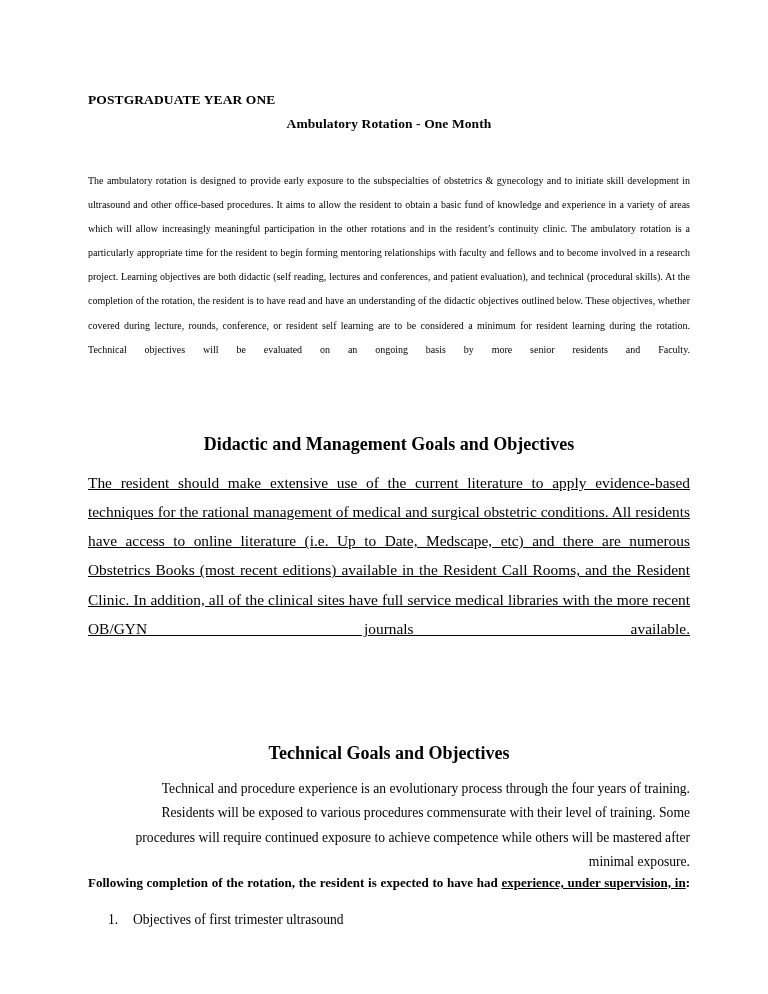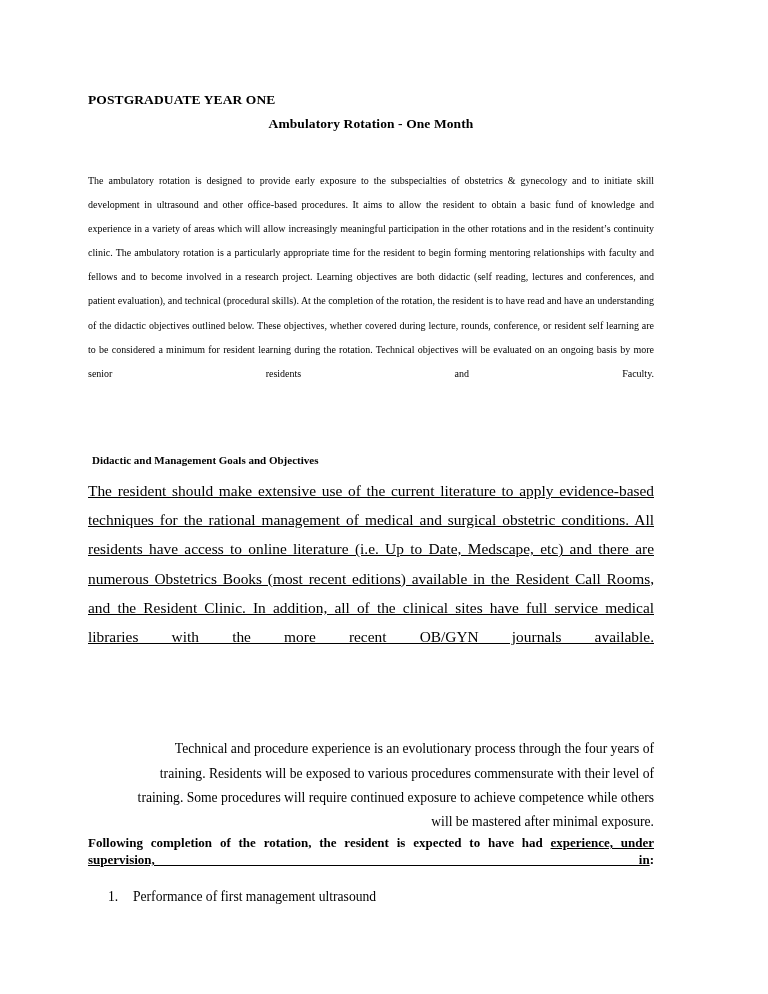--- a/index.html
+++ b/index.html
@@ -13,21 +13,21 @@
     font-family: "Liberation Serif", "DejaVu Serif", serif;
     color: #000000;
     -webkit-font-smoothing: antialiased;
   }
   .page {
     position: relative;
     width: 768px;
     height: 994px;
     background: #ffffff;
     box-sizing: border-box;
-    padding: 88px 114px 0 88px;
+    padding: 88px 78px 0 88px;
   }
   .doc-title,
   .doc-subtitle {
     font-size: 13.5px;
     font-weight: bold;
     line-height: 24px;
     letter-spacing: 0.1px;
   }
   .doc-title { margin: 0; }
   .doc-subtitle { margin: 0 0 0 0; text-align: center; }
@@ -39,25 +39,25 @@
     text-align: justify;
     text-justify: inter-word;
     margin: 0;
   }
   .spacer-1 { height: 23px; }
   .spacer-2 { height: 33px; }
   .spacer-3 { height: 34px; }
 
   
   .section-head {
-    font-size: 11px;
+    font-size: 18px;
     font-weight: bold;
     line-height: 24px;
-    margin: 4px;
-    text-align: left;
+    margin: 12px;
+    text-align: center;
   }
 
   
   .body-lg {
     font-size: 15.4px;
     line-height: 29.2px;
     text-align: justify;
     text-justify: inter-word;
     margin: 0;
     text-decoration: underline;
@@ -126,26 +126,27 @@
 
   <div class="spacer-3"></div>
 
   <div class="section-head">Didactic and Management Goals and Objectives</div>
 
   <p class="body-lg">The resident should make extensive use of the current literature to apply evidence-based techniques for the rational management of medical and surgical obstetric conditions.   All residents have access to online literature (i.e. Up to Date, Medscape, etc) and there are numerous Obstetrics Books (most recent editions) available in the Resident Call Rooms, and the Resident Clinic. In addition, all of the clinical sites have full service medical libraries with the more recent OB/GYN journals available.</p>
 
   <div class="spacer-3"></div>
   <div class="spacer-1"></div>
 
+  <div class="section-head">Technical Goals and Objectives</div>
 
   <p class="body-indent">Technical and procedure experience is an evolutionary process through the four years of training.  Residents will be exposed to various procedures commensurate with their level of training.  Some procedures will require continued exposure to achieve competence while others will be mastered after minimal exposure.</p>
 
   <p class="lead-bold"><span>Following completion of the rotation, the resident is expected to have had </span><span class="u">experience, under supervision, in</span><span>:</span></p>
 
   <ol class="proc-list">
     <li>
       <span class="num">1.</span>
-      <span>Performance of first management ultrasound</span>
+      <span>Objectives of first trimester ultrasound</span>
     </li>
 
   </ol>
 
 </div>
 
 </body></html>

